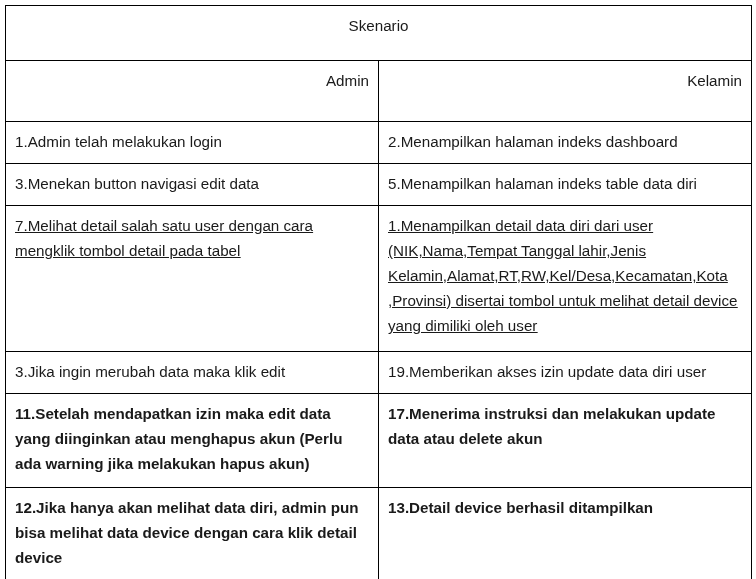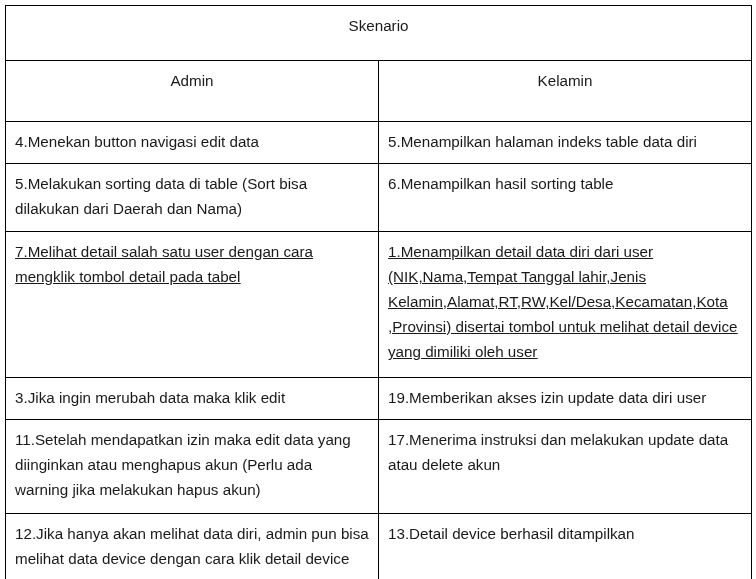--- a/index.html
+++ b/index.html
@@ -45,65 +45,65 @@
   }
 
   td.title-cell {
     text-align: center;
     height: 39px;
     padding-top: 8px;
     padding-bottom: 7px;
   }
 
   td.col-head {
-    text-align: center;
+    text-align: right;
     height: 45px;
     padding-top: 11px;
     padding-bottom: 10px;
   }
 
   td.admin-col {
     width: 354px;
   }
 
   td.system-col {
     width: 391px;
   }
 
   .row-min-1 { height: 26px; }
   .row-min-2 { height: 52px; }
-  .row-min-3 { height: 78px; }
+  .row-min-3 { height: 78px; font-weight: bold; }
   .row-min-5 { height: 130px; text-decoration: underline; }
 </style>
 </head>
 <body>
 
 <div class="page">
   <table class="scenario-table">
     <tbody>
 
       <tr>
         <td class="title-cell" colspan="2">Skenario</td>
       </tr>
 
       <tr>
         <td class="col-head admin-col">Admin</td>
         <td class="col-head system-col">Kelamin</td>
       </tr>
 
+      <tr class="row-min-1">
+        <td class="admin-col row-min-1">1.Admin telah melakukan login</td>
+        <td class="system-col row-min-1">2.Menampilkan halaman indeks dashboard</td>
+      </tr>
 
       <tr class="row-min-1">
-        <td class="admin-col row-min-1">4.Menekan button navigasi edit data</td>
+        <td class="admin-col row-min-1">3.Menekan button navigasi edit data</td>
         <td class="system-col row-min-1">5.Menampilkan halaman indeks table data diri</td>
       </tr>
 
-      <tr class="row-min-2">
-        <td class="admin-col row-min-2">5.Melakukan sorting data di table (Sort bisa dilakukan dari Daerah dan Nama)</td>
-        <td class="system-col row-min-2">6.Menampilkan hasil sorting table</td>
-      </tr>
 
       <tr class="row-min-5">
         <td class="admin-col row-min-5">7.Melihat detail salah satu user dengan cara mengklik tombol detail pada tabel</td>
         <td class="system-col row-min-5">1.Menampilkan detail data diri dari user (NIK,Nama,Tempat Tanggal lahir,Jenis Kelamin,Alamat,RT,RW,Kel/Desa,Kecamatan,Kota ,Provinsi) disertai tombol untuk melihat detail device yang dimiliki oleh user</td>
       </tr>
 
       <tr class="row-min-1">
         <td class="admin-col row-min-1">3.Jika ingin merubah data maka klik edit</td>
         <td class="system-col row-min-1">19.Memberikan akses izin update data diri user</td>
       </tr>

